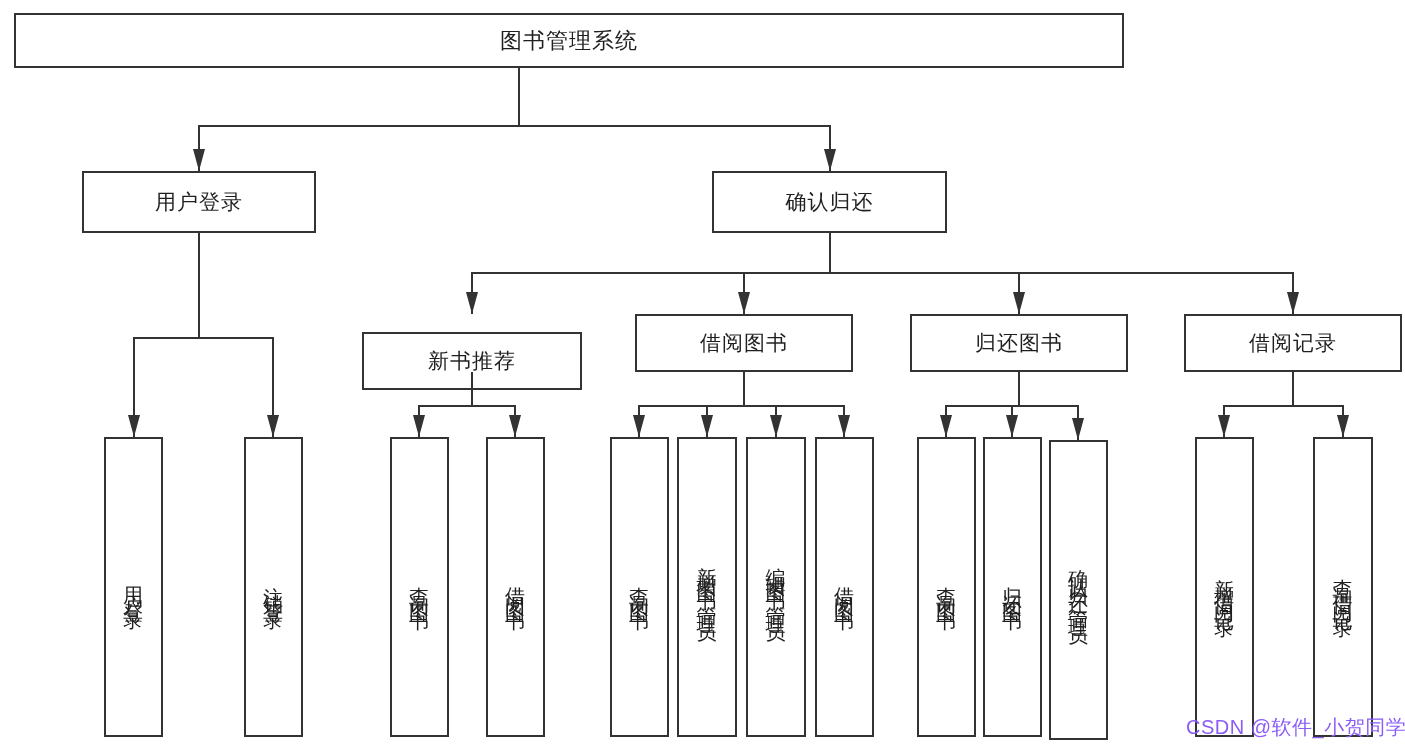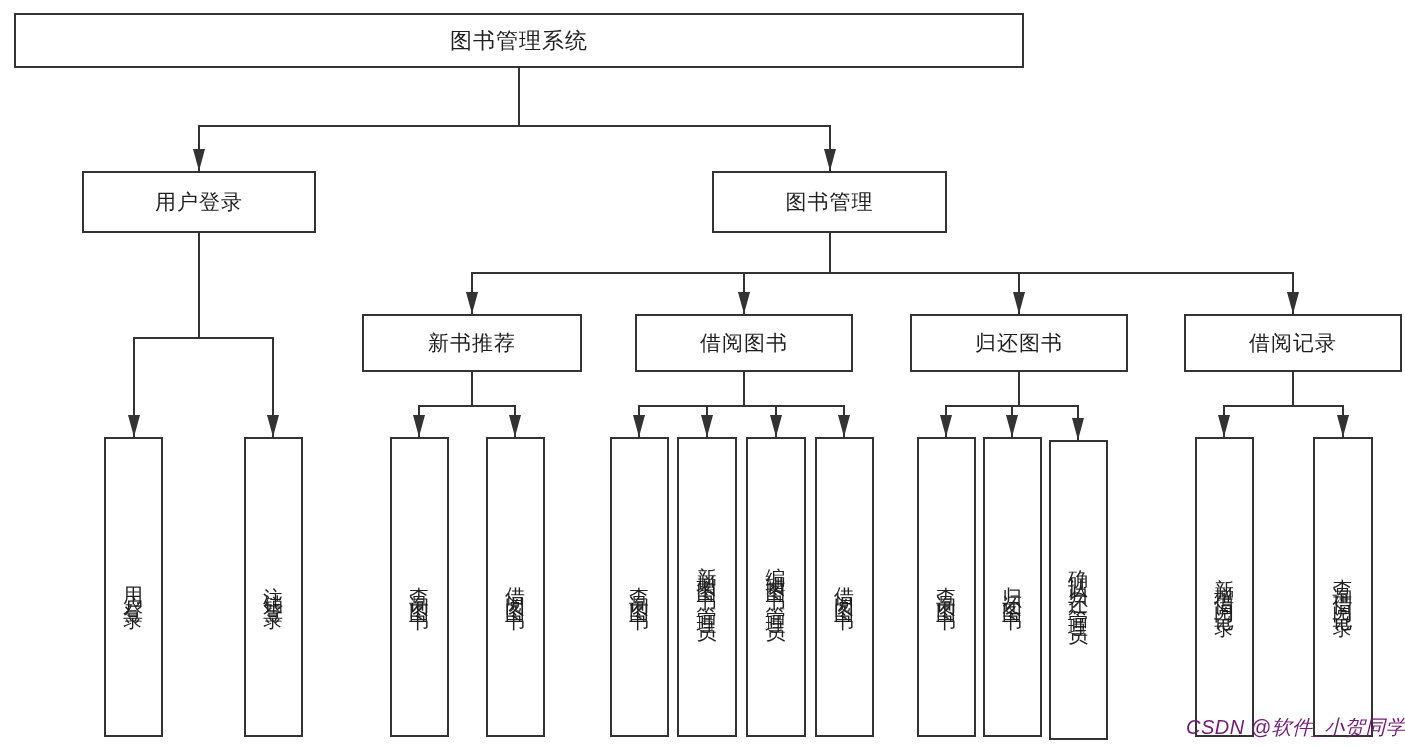--- a/index.html
+++ b/index.html
@@ -25,24 +25,24 @@
   .vnode{width:59px;height:300px;top:437px;}
   .vtext{
     writing-mode:vertical-rl;
     text-orientation:mixed;
     font-size:20px;
     line-height:1;
     letter-spacing:8px;
     white-space:nowrap;
   }
   
-  #n-root{left:14px;top:13px;width:1010px;height:55px;}
+  #n-root{left:14px;top:13px;width:1110px;height:55px;}
   #n-l2a{left:82px;top:171px;width:234px;height:62px;}
   #n-l2b{left:712px;top:171px;width:235px;height:62px;}
-  #n-l3a{left:362px;top:314px;width:220px;height:58px;}
+  #n-l3a{left:362px;top:332px;width:220px;height:58px;}
   #n-l3b{left:635px;top:314px;width:218px;height:58px;}
   #n-l3c{left:910px;top:314px;width:218px;height:58px;}
   #n-l3d{left:1184px;top:314px;width:218px;height:58px;}
   #n-a1{left:104px;} #n-a2{left:244px;}
   #n-b1{left:390px;} #n-b2{left:486px;}
   #n-c1{left:610px;} #n-c2{left:677px;width:60px;} #n-c3{left:746px;width:60px;} #n-c4{left:815px;}
   #n-d1{left:917px;} #n-d2{left:983px;} #n-d3{left:1049px;top:440px;}
   #n-e1{left:1195px;} #n-e2{left:1313px;width:60px;}
   
   .vl{position:absolute;width:2px;background:#333333;}
@@ -88,41 +88,40 @@
   
   #c7-s{left:1292px;top:372px;height:35px;}
   #c7-b{left:1223px;top:405px;width:121px;}
   #c7-l1{left:1223px;top:405px;height:32px;} #c7-h1{left:1218px;top:415px;}
   #c7-l2{left:1342px;top:405px;height:32px;} #c7-h2{left:1337px;top:415px;}
   
   #watermark{
     position:absolute;
     left:1186px;top:714px;
     font-size:20px;
-    color:#701a75;
+    color:#8b5cf6;
     letter-spacing:0.5px;
     z-index:5;
     white-space:nowrap;
-    font-style:italic;
   }
 </style>
 </head>
 <body>
 
 <div id="stage">
 
   <div class="node hnode title" id="n-root">
     <span>图书管理系统</span>
   </div>
 
   <div class="node hnode" id="n-l2a">
     <span>用户登录</span>
   </div>
   <div class="node hnode" id="n-l2b">
-    <span>图书管理</span>
+    <span>确认归还</span>
   </div>
 
   <div class="node hnode" id="n-l3a">
     <span>新书推荐</span>
   </div>
   <div class="node hnode" id="n-l3b">
     <span>借阅图书</span>
   </div>
   <div class="node hnode" id="n-l3c">
     <span>归还图书</span>

